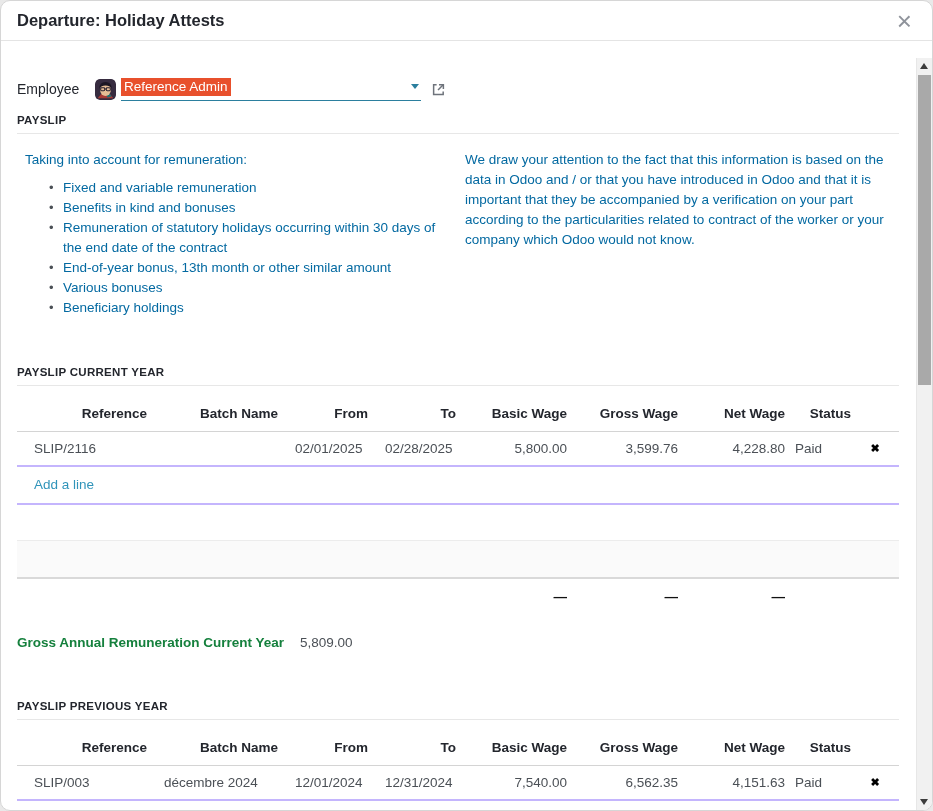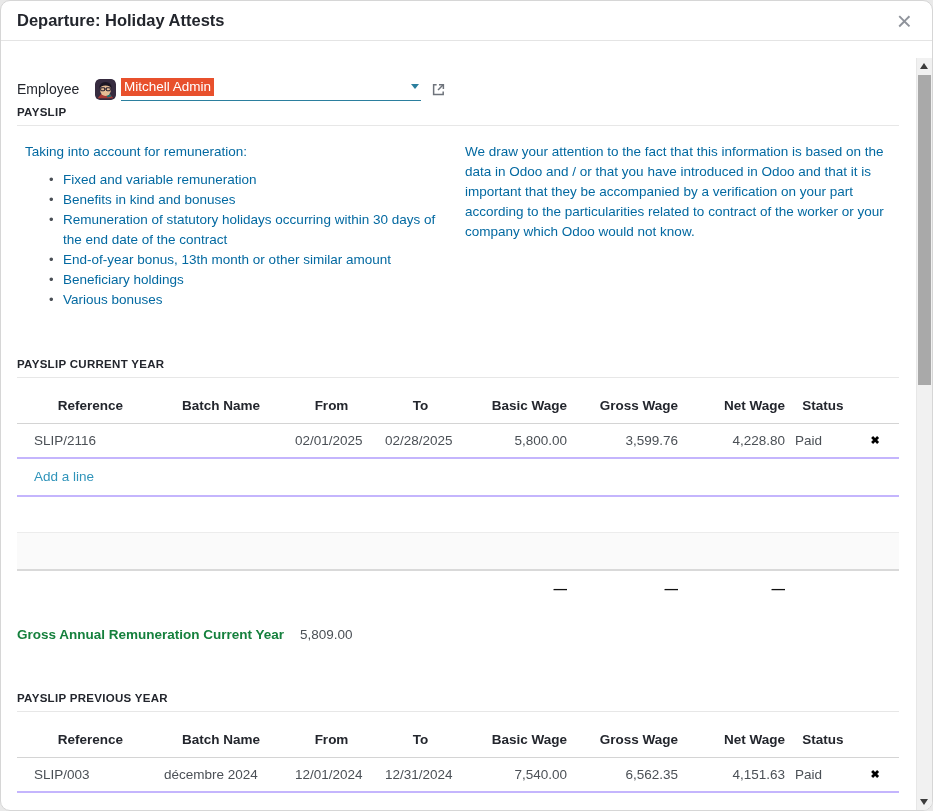--- a/index.html
+++ b/index.html
@@ -33,35 +33,35 @@
   .m2o-field { width:300px; border-bottom:1px solid #2b7f9e; display:flex; align-items:center; justify-content:space-between; padding-bottom:4px; }
   .sel-highlight { background:#e8502c; color:#fff; font-size:13.5px; padding:1px 3px 2px 3px; }
   .caret-down { width:0; height:0; border-left:4px solid transparent; border-right:4px solid transparent; border-top:5px solid #2b7f9e; margin-right:2px; }
   .ext-link { margin-left:10px; display:inline-flex; cursor:pointer; }
 
   
   .section-title {
     font-size:11.5px; font-weight:700; color:#23262d; letter-spacing:.3px;
     border-bottom:1px solid #e7e7e7; padding-bottom:7px;
   }
-  .sec-payslip { margin-top:2px; }
+  .sec-payslip { margin-top:10px; }
   .sec-current { margin-top:40px; }
   .sec-previous { margin-top:50px; }
 
   
   .info-cols { display:flex; gap:8px; margin-top:16px; padding-left:8px; line-height:20px; color:#0369a1; }
   .info-left { width:432px; }
   .info-right { flex:1; padding-right:6px; }
   .bullets { margin:8px; padding:0 0 0 16px; list-style:none; }
   .bullets li { position:relative; padding-left:14px; }
   .bullets li::before { content:"•"; position:absolute; left:0; top:0; font-size:13px; color:#4b5056; }
 
   
   table.payslip { width:100%; border-collapse:collapse; table-layout:fixed; font-size:13.5px; color:#4b5056; }
-  thead th { text-align:center; font-weight:700; color:#23262d; padding:20px 0 10px 17px; border-bottom:1px solid #d4d4d4; font-size:13.5px; }
+  thead th { text-align:right; font-weight:700; color:#23262d; padding:20px 0 10px 17px; border-bottom:1px solid #d4d4d4; font-size:13.5px; }
   thead th.num { text-align:right; padding:20px 16px 10px 0; }
   thead th.net { padding-right:8px; }
   thead th.stat { padding-left:2px; }
   thead th.del { padding:20px 0 10px 0; }
   td { padding:9px 0 9px 17px; border-bottom:2px solid #c4b5fd; overflow:hidden; white-space:nowrap; }
   td.num { text-align:right; padding:9px 16px 9px 0; }
   td.net { padding-right:8px; }
   td.stat { padding-left:2px; }
   td.del { text-align:center; padding:9px 0; font-size:11px; color:#000; font-weight:700; cursor:pointer; }
   tr.addline td { color:#3094ba; padding:10px 0 11px 17px; cursor:pointer; }
@@ -98,21 +98,21 @@
         <rect x="0" y="0" width="24" height="24" rx="5" fill="#372c40"></rect>
         <path d="M3 22 L7 17 L17 17 L21 22 Z" fill="#a83a35"></path>
         <path d="M13 17 L17 17 L19 20 L14 21 Z" fill="#1f6f72"></path>
         <ellipse cx="12" cy="12.5" rx="6.2" ry="7" fill="#e6bd95"></ellipse>
         <path d="M5 11 Q5 3.5 12 3.5 Q19 3.5 19 11 Q17 7.5 12 7.5 Q7 7.5 5 11 Z" fill="#1d1724"></path>
         <rect x="6.5" y="10" width="4.6" height="3.4" rx="1" fill="none" stroke="#2a2230" stroke-width="1.2"></rect>
         <rect x="12.9" y="10" width="4.6" height="3.4" rx="1" fill="none" stroke="#2a2230" stroke-width="1.2"></rect>
         <line x1="11.1" y1="11.4" x2="12.9" y2="11.4" stroke="#2a2230" stroke-width="1.1"></line>
       </svg>
       <div class="m2o-field">
-        <span class="sel-highlight">Mitchell Admin</span>
+        <span class="sel-highlight">Reference Admin</span>
         <span class="caret-down"></span>
       </div>
       <span class="ext-link">
         <svg width="15" height="15" viewBox="0 0 16 16" fill="none" stroke="#6e737b" stroke-width="1.6">
           <path d="M6 3 H2.8 V13.2 H13 V10"></path>
           <path d="M8.5 2.8 H13.2 V7.5"></path>
           <path d="M13 3 L7.5 8.5"></path>
         </svg>
       </span>
     </div>
@@ -120,22 +120,22 @@
     <div class="section-title sec-payslip">PAYSLIP</div>
 
     <div class="info-cols">
       <div class="info-left">
         <div>Taking into account for remuneration:</div>
         <ul class="bullets">
           <li>Fixed and variable remuneration</li>
           <li>Benefits in kind and bonuses</li>
           <li>Remuneration of statutory holidays occurring within 30 days of the end date of the contract</li>
           <li>End-of-year bonus, 13th month or other similar amount</li>
+          <li>Various bonuses</li>
           <li>Beneficiary holdings</li>
-          <li>Various bonuses</li>
         </ul>
       </div>
       <div class="info-right">We draw your attention to the fact that this information is based on the data in Odoo and / or that you have introduced in Odoo and that it is important that they be accompanied by a verification on your part according to the particularities related to contract of the worker or your company which Odoo would not know.</div>
     </div>
 
     <div class="section-title sec-current">PAYSLIP CURRENT YEAR</div>
 
     <table class="payslip">
       <colgroup>
         <col style="width:130px">

